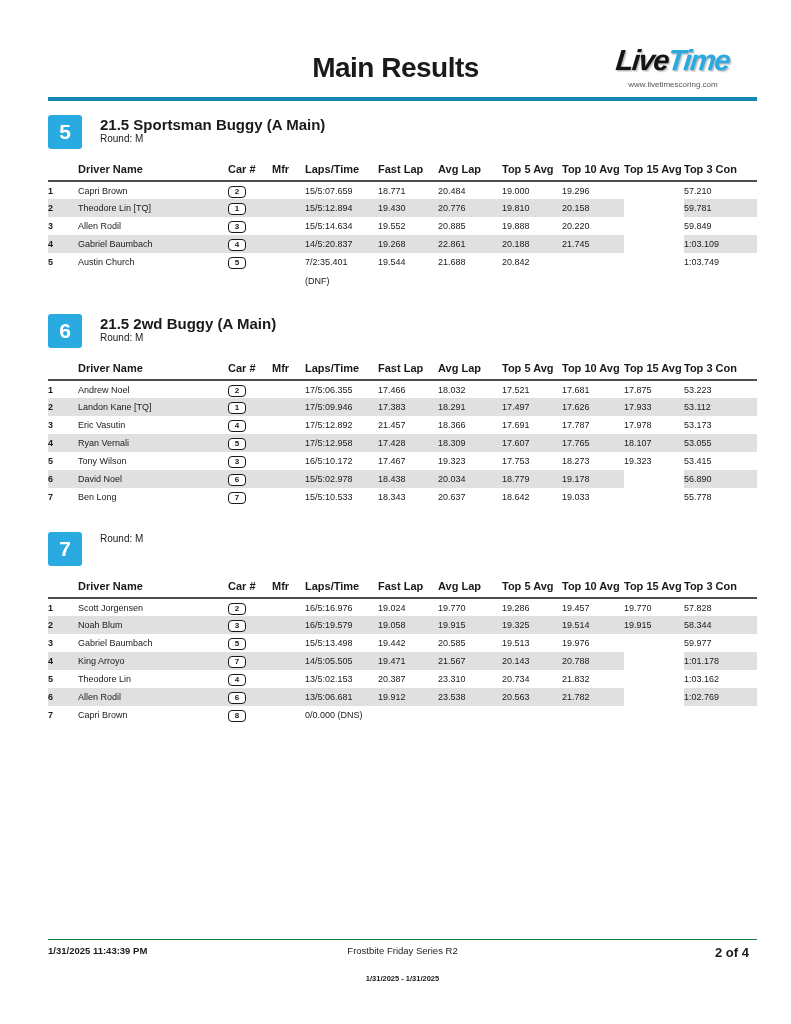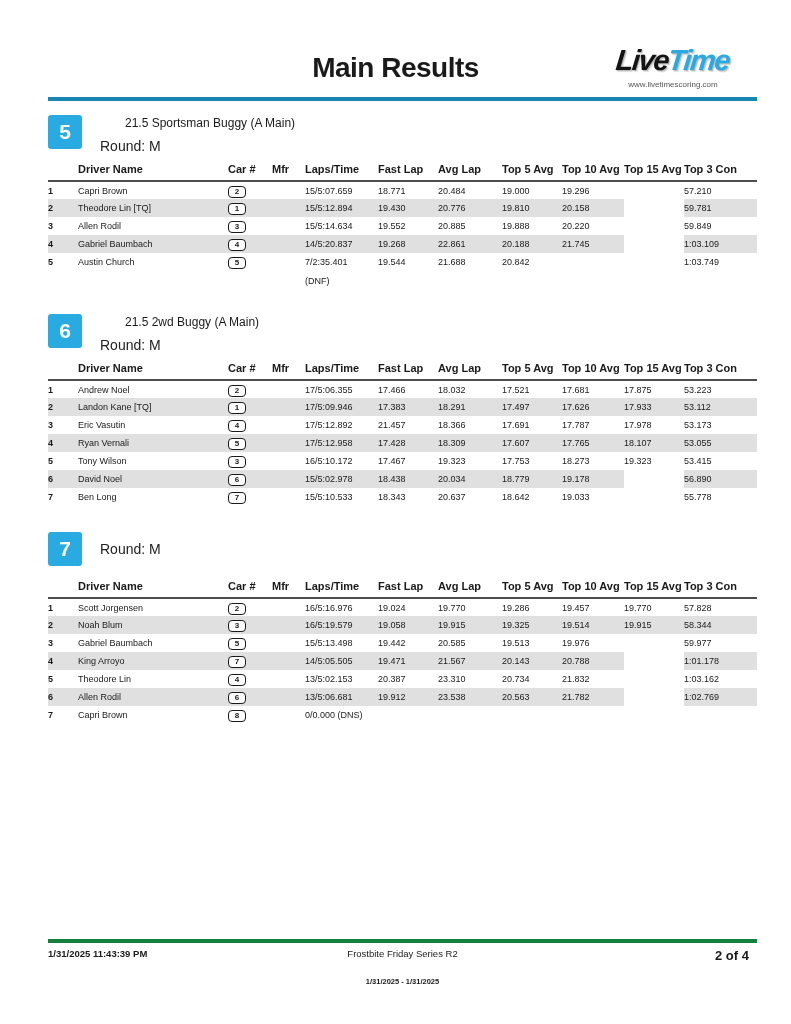--- a/index.html
+++ b/index.html
@@ -28,22 +28,22 @@
   
   .sections { position:absolute; top:115px; left:48px; width:709px; }
   .section { margin-bottom:26px; }
   .section-header { position:relative; height:34px; margin-bottom:12px; }
   .section-number {
     position:absolute; left:0; top:0; width:34px; height:34px; background:#29abe2;
     color:#fff; font-weight:bold; font-size:21px; border-radius:3px;
     display:flex; align-items:center; justify-content:center;
   }
   .section-titles { position:absolute; left:52px; top:1px; }
-  .section-title { font-size:12px; font-weight:normal; white-space:pre;margin-left:25px; }
-  .section-round { font-size:14px; margin-top:8px; color:#222; }
+  .section-title { font-size:15px; font-weight:bold; white-space:pre; }
+  .section-round { font-size:10px; margin-top:0; color:#222; }
 
   table.results { width:709px; border-collapse:collapse; table-layout:fixed; }
   col.c-pos{width:30px;} col.c-driver{width:150px;} col.c-car{width:44px;}
   col.c-mfr{width:33px;} col.c-laps{width:73px;} col.c-fast{width:60px;}
   col.c-avg{width:64px;} col.c-top5{width:60px;} col.c-top10{width:62px;}
   col.c-top15{width:60px;} col.c-top3{width:73px;}
   thead th {
     font-size:11px; font-weight:bold; text-align:left; padding:2px 0 5px 0;
     border-bottom:2.5px solid #4d4d4d; white-space:nowrap;
   }
@@ -56,21 +56,21 @@
   .car-badge {
     display:inline-block; min-width:18px; padding:0 3px; height:12px; line-height:9px;
     border:1.6px solid #1a1a1a; border-radius:4px; background:#fff;
     font-size:8px; font-weight:bold; text-align:center; margin-top:-1px;
   }
   .laps-line2 { margin-top:9px; padding-bottom:2px; }
 
   
   .footer {
     position:absolute; top:939px; left:48px; width:709px;
-    border-top:4px solid #15803d; padding-top:3px;
+    border-top:1px solid #15803d; padding-top:3px;
   }
   .footer-left { position:absolute; left:0; top:5px; font-size:9.5px; font-weight:bold; }
   .footer-right { position:absolute; right:8px; top:5px; font-size:13px; font-weight:bold; }
   .footer-center { position:absolute; left:0; right:0; top:5px; text-align:center; }
   .footer-event { font-size:9.5px; font-weight:normal; }
   .footer-dates { font-size:7.5px; font-weight:bold; margin-top:18px; }
 </style>
 </head>
 <body>
 

